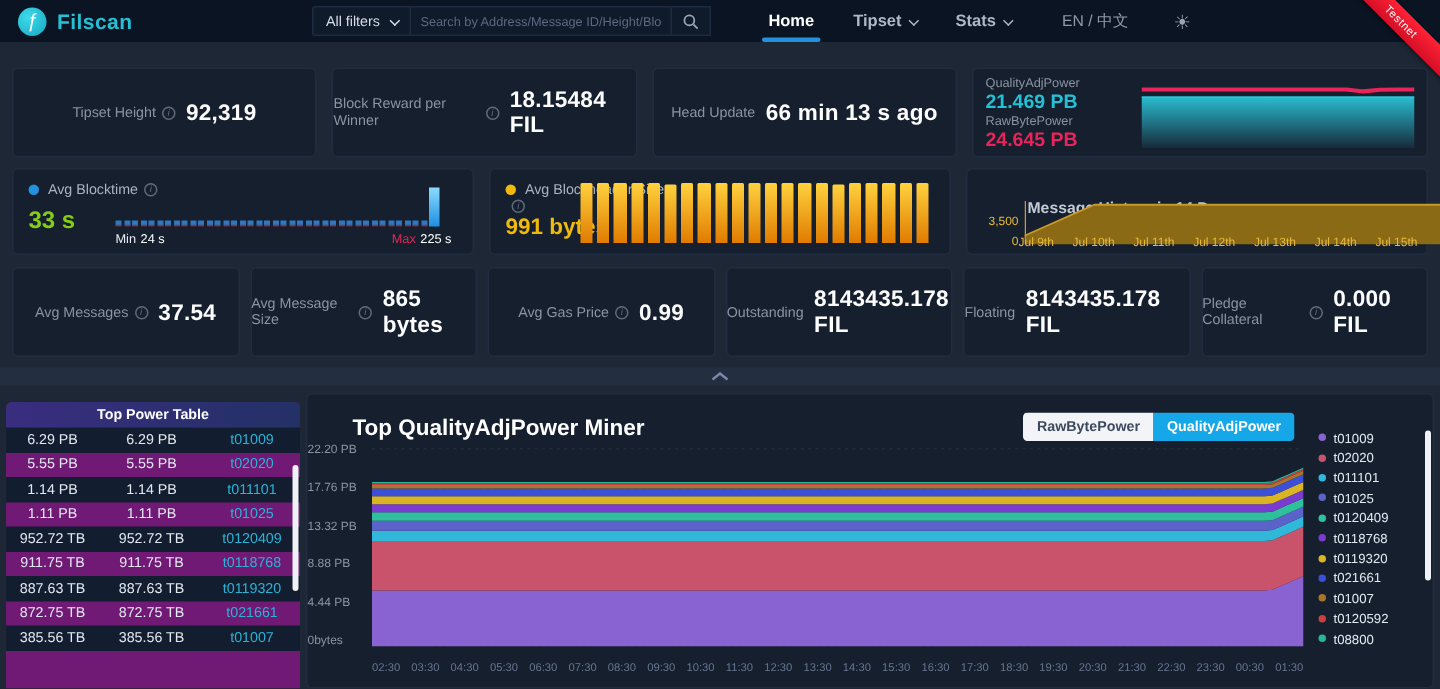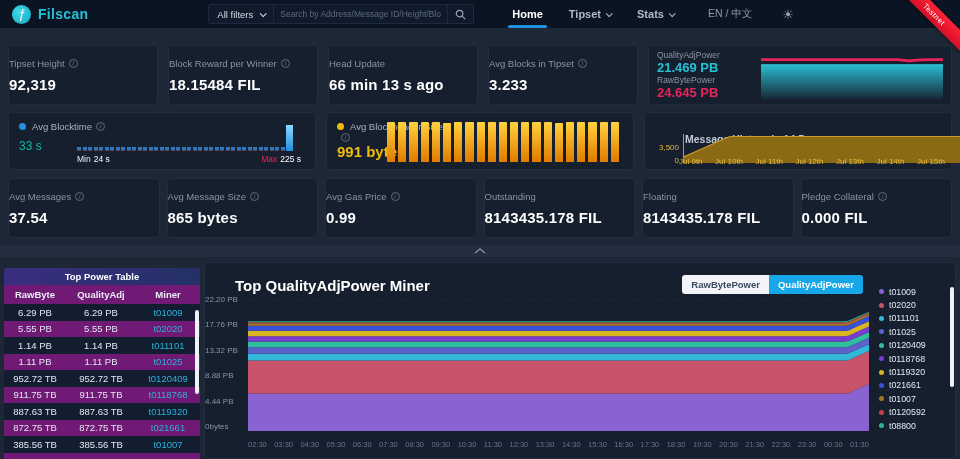--- a/index.html
+++ b/index.html
@@ -33,21 +33,21 @@
   .chev { display:inline-block; width:5px; height:5px; border-right:1.5px solid currentColor;
     border-bottom:1.5px solid currentColor; transform:rotate(45deg) translateY(-1px); }
   .lang { color:#8f9aab; font-size:10.5px; margin-left:34px; cursor:pointer; white-space:nowrap; }
   .theme { color:#9aa5b5; font-size:13px; margin-left:30px; cursor:pointer; }
   .ribbon { position:absolute; top:7px; right:-34px; width:120px; transform:rotate(45deg);
     background:linear-gradient(#ff2236,#d40f27); color:#fff; font-size:7.5px; text-align:center;
     padding:3px 0; z-index:9; box-shadow:0 1px 3px rgba(0,0,0,.5); letter-spacing:.5px; }
 
   
   .card { background:#151f2e; border:1px solid #20python2c40; border:1px solid #202c40; border-radius:4px; position:relative; }
-  .stat-card { flex:1; height:60px; display:flex; flex-direction:column; 
+  .stat-card { flex:1; height:60px; display:flex; flex-direction:row; align-items:center;
     justify-content:center; gap:7px; }
   .stat-label { color:#8b94a3; font-size:9.5px; display:flex; align-items:center; }
   .stat-value { color:#fdfdfe; font-size:15px; font-weight:bold; letter-spacing:.2px; }
   .info { display:inline-block; width:9px; height:9px; border:1px solid #5f6b7d; border-radius:50%;
     color:#5f6b7d; font-size:6.5px; line-height:8px; text-align:center; margin-left:4px;
     font-style:italic; cursor:pointer; flex:none; }
   .dot { display:inline-block; width:7px; height:7px; border-radius:50%; margin-right:6px; }
 
   #row1 { position:absolute; top:45px; left:8px; right:8px; display:flex; gap:10px; }
   #row2 { position:absolute; top:112px; left:8px; right:8px; display:flex; gap:10px; }
@@ -59,21 +59,21 @@
   .pw-labels { width:104px; }
   .pw-small { color:#8b94a3; font-size:8.5px; }
   .pw-qap { color:#25c0d6; font-size:13px; font-weight:bold; }
   .pw-rbp { color:#e8245a; font-size:13px; font-weight:bold; }
   .pw-chart { flex:1; height:48px; }
 
   
   .r2-card { flex:1; height:58px; }
   .r2-title { position:absolute; top:8px; left:10px; color:#a8b2c2; font-size:9.5px;
     display:flex; align-items:center; }
-  .bt-value { position:absolute; top:26px; left:10px; font-size:12px; font-weight:normal; color:#14b8a6; }
+  .bt-value { position:absolute; top:26px; left:10px; font-size:16px; font-weight:bold; color:#84cc16; }
   .bh-value { position:absolute; top:30px; left:10px; font-size:15px; font-weight:bold; color:#f0b90b; }
   .bh-info { position:absolute; top:20px; left:10px; }
   .bt-bars { position:absolute; right:14px; top:12px; width:224px; height:26px;
     display:flex; align-items:flex-end; gap:1.5px; }
   .bt-bars i { display:block; background:linear-gradient(#2e78c2 60%, #7a2330); width:4px; }
   .bt-bars i.tall { background:linear-gradient(#8adcff,#1f8fe0); width:7px; }
   .bt-minmax { position:absolute; right:14px; bottom:5px; width:224px; display:flex;
     justify-content:space-between; font-size:8.5px; color:#e8edf4; }
   .bt-minmax .max-l { color:#e8245a; }
   .bt-minmax b { font-weight:normal; color:#fff; margin-left:3px; }
@@ -182,27 +182,20 @@
         <span class="info">i</span>
       </div>
       <div class="stat-value">18.15484 FIL</div>
     </div>
     <div class="card stat-card">
       <div class="stat-label">
         <span>Head Update</span>
       </div>
       <div class="stat-value">66 min 13 s ago</div>
     </div>
-    <div class="card stat-card">
-      <div class="stat-label">
-        <span>Avg Blocks in Tipset</span>
-        <span class="info">i</span>
-      </div>
-      <div class="stat-value">3.233</div>
-    </div>
     <div class="card" id="power-card">
     <div class="pw-labels">
       <div class="pw-small">QualityAdjPower</div>
       <div class="pw-qap">21.469 PB</div>
       <div class="pw-small">RawBytePower</div>
       <div class="pw-rbp">24.645 PB</div>
     </div>
     <svg class="pw-chart" id="pw-svg" viewBox="0 0 100 46" preserveAspectRatio="none">
       <defs>
         <linearGradient id="tealg" x1="0" y1="0" x2="0" y2="1">
@@ -369,25 +362,20 @@
   </div>
 
 <div id="collapse">
   <svg width="12" height="6" viewBox="0 0 12 6">
     <polyline points="1,5 6,1 11,5" fill="none" stroke="#7a8aa5" stroke-width="1.6"></polyline>
   </svg>
 </div>
 
 <div id="ptable">
   <div class="pt-title">Top Power Table</div>
-  <div class="pt-head" id="pt-head">
-      <div class="c1">RawByte</div>
-      <div class="c2">QualityAdj</div>
-      <div class="c3">Miner</div>
-    </div>
   <div id="pt-body">
       <div class="pt-row">
         <div class="c1">6.29 PB</div>
         <div class="c2">6.29 PB</div>
         <div class="c3 miner-link">t01009</div>
       </div>
       <div class="pt-row">
         <div class="c1">5.55 PB</div>
         <div class="c2">5.55 PB</div>
         <div class="c3 miner-link">t02020</div>

